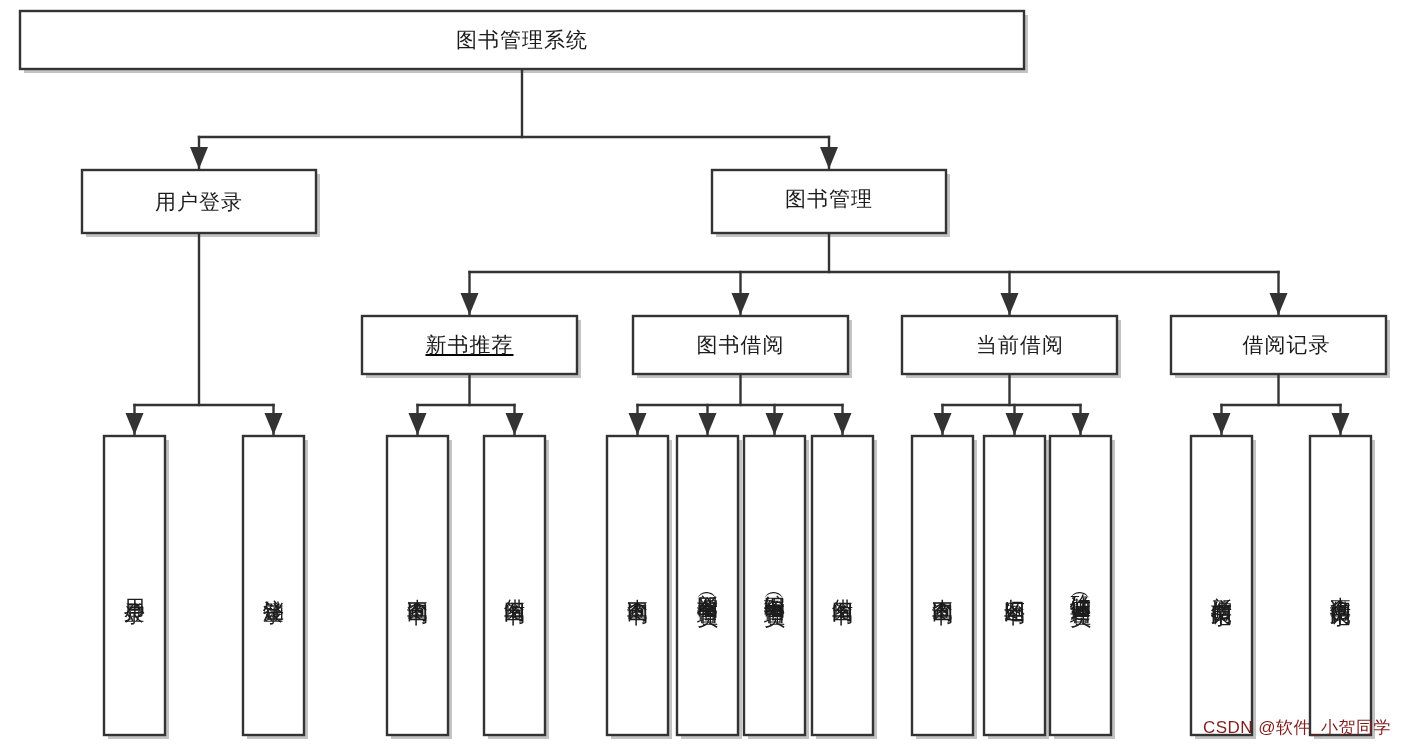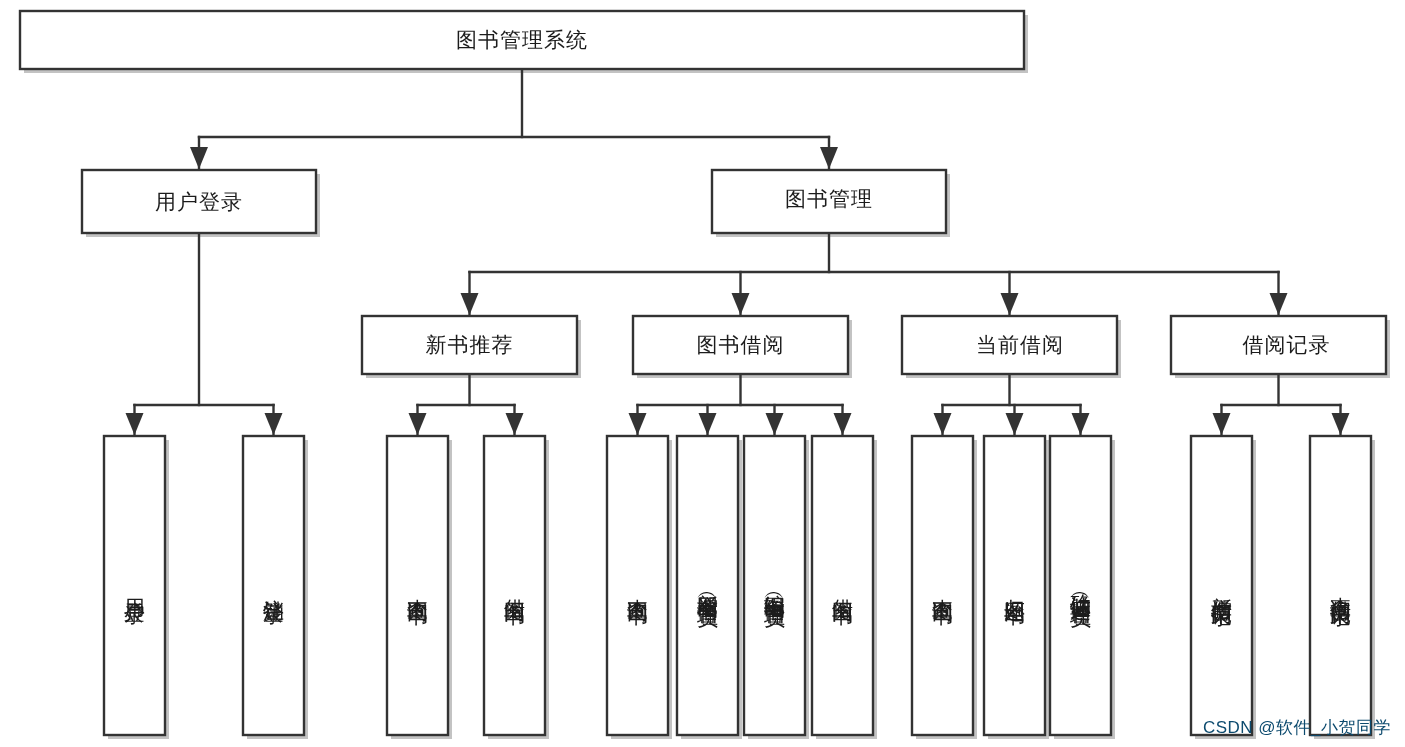--- a/index.html
+++ b/index.html
@@ -73,21 +73,21 @@
     color: #1c1c1c;
     letter-spacing: 1px;
     white-space: nowrap;
   }
   #watermark {
     position: absolute;
     right: 14px;
     bottom: 8px;
     font-family: "Liberation Sans", "DejaVu Sans", sans-serif;
     font-size: 17px;
-    color: #0c4a6e;
+    color: #7f1d1d;
     letter-spacing: 0.5px;
     white-space: nowrap;
     pointer-events: none;
   }
 </style>
 </head>
 <body>
 
 <div id="diagram-root">
 
@@ -195,21 +195,21 @@
   <div id="label-layer">
       <div class="hlabel-wrap" style="left: 20px; top: 11px; width: 1004px; height: 58px;">
         <div class="hlabel-text">图书管理系统</div>
       </div>
       <div class="hlabel-wrap" style="left: 82px; top: 170px; width: 234px; height: 63px;">
         <div class="hlabel-text">用户登录</div>
       </div>
       <div class="hlabel-wrap" style="left: 712px; top: 170px; width: 234px; height: 57px;">
         <div class="hlabel-text">图书管理</div>
       </div>
-      <div class="hlabel-wrap" style="left: 362px; top: 316px; width: 215px; height: 58px;">
+      <div class="hlabel-wrap" style="left: 362px; top: 316px; width: 215px; height: 58px; text-decoration: underline;">
         <div class="hlabel-text">新书推荐</div>
       </div>
       <div class="hlabel-wrap" style="left: 633px; top: 316px; width: 215px; height: 58px; border-radius: 6px;">
         <div class="hlabel-text">图书借阅</div>
       </div>
       <div class="hlabel-wrap" style="left: 902px; top: 316px; width: 236px; height: 58px;">
         <div class="hlabel-text">当前借阅</div>
       </div>
       <div class="hlabel-wrap" style="left: 1171px; top: 316px; width: 215px; height: 58px; padding-left: 8px;">
         <div class="hlabel-text">借阅记录</div>

